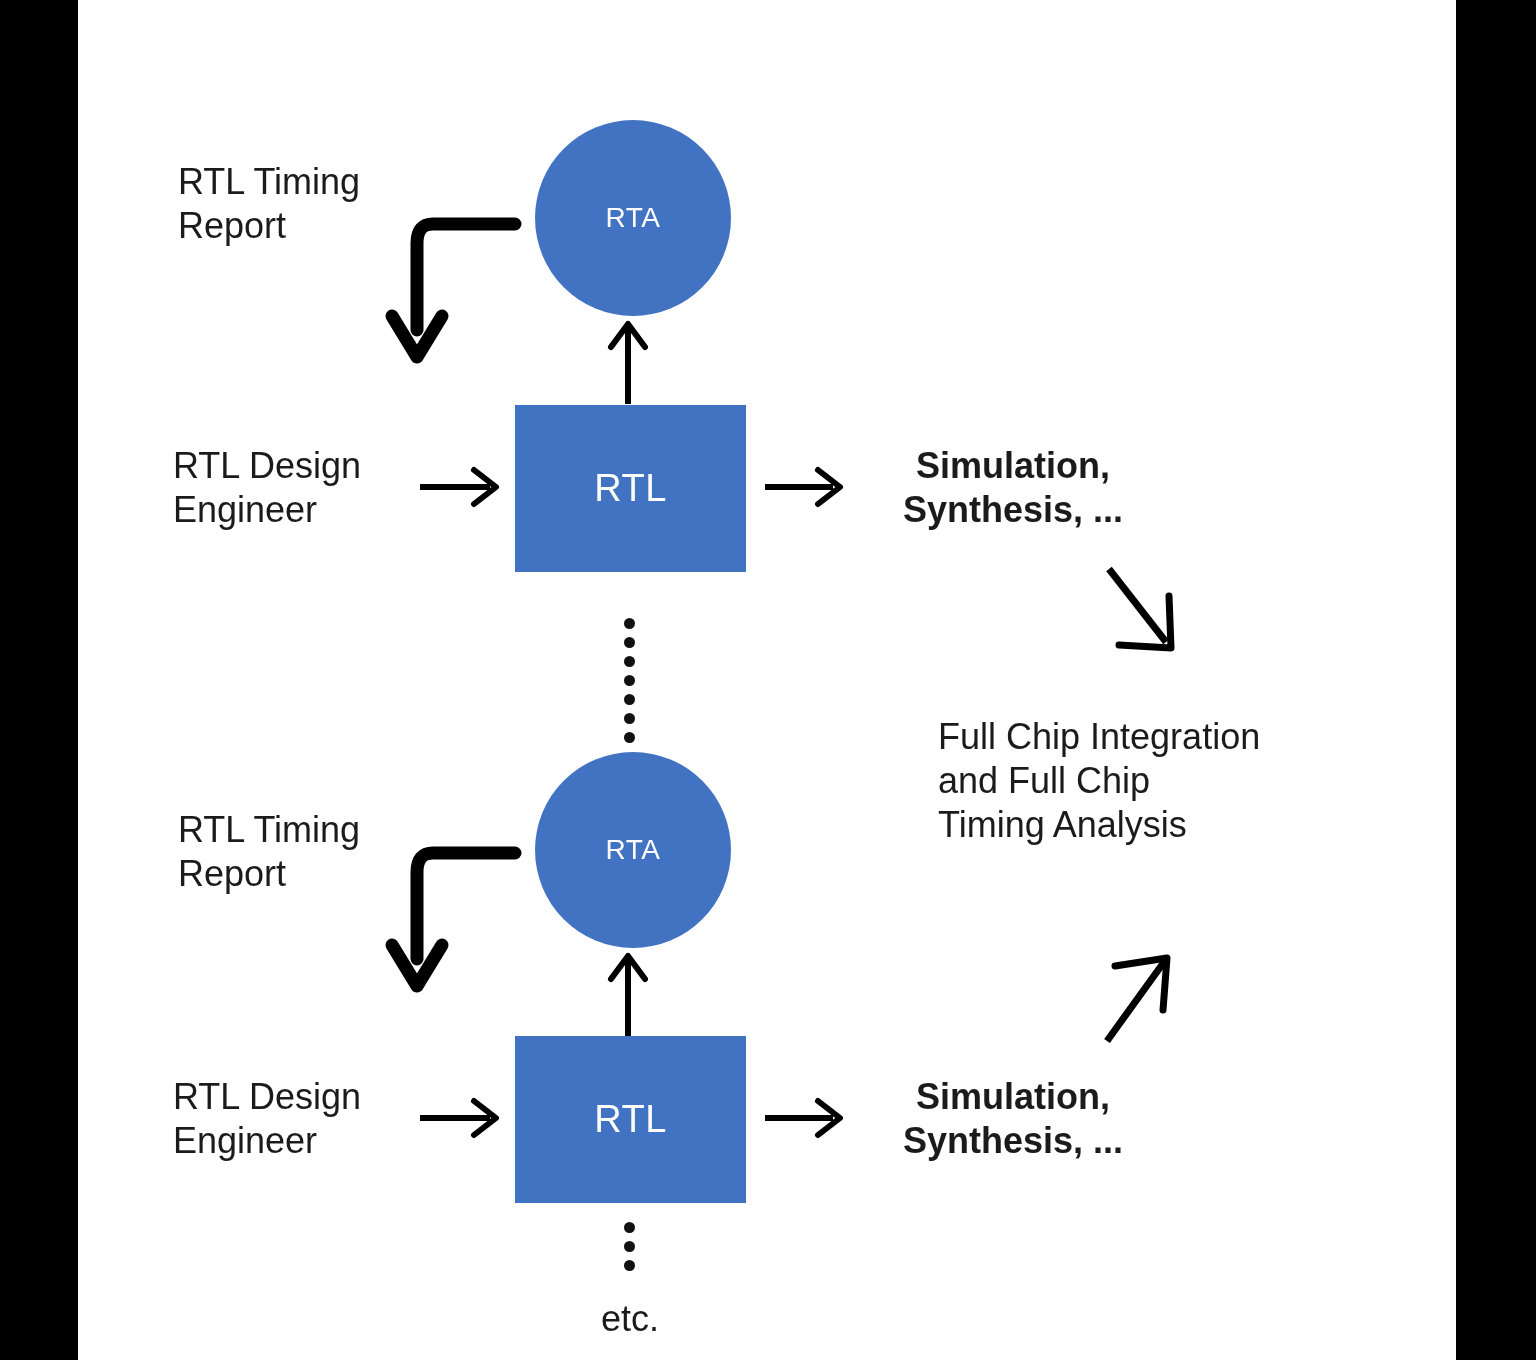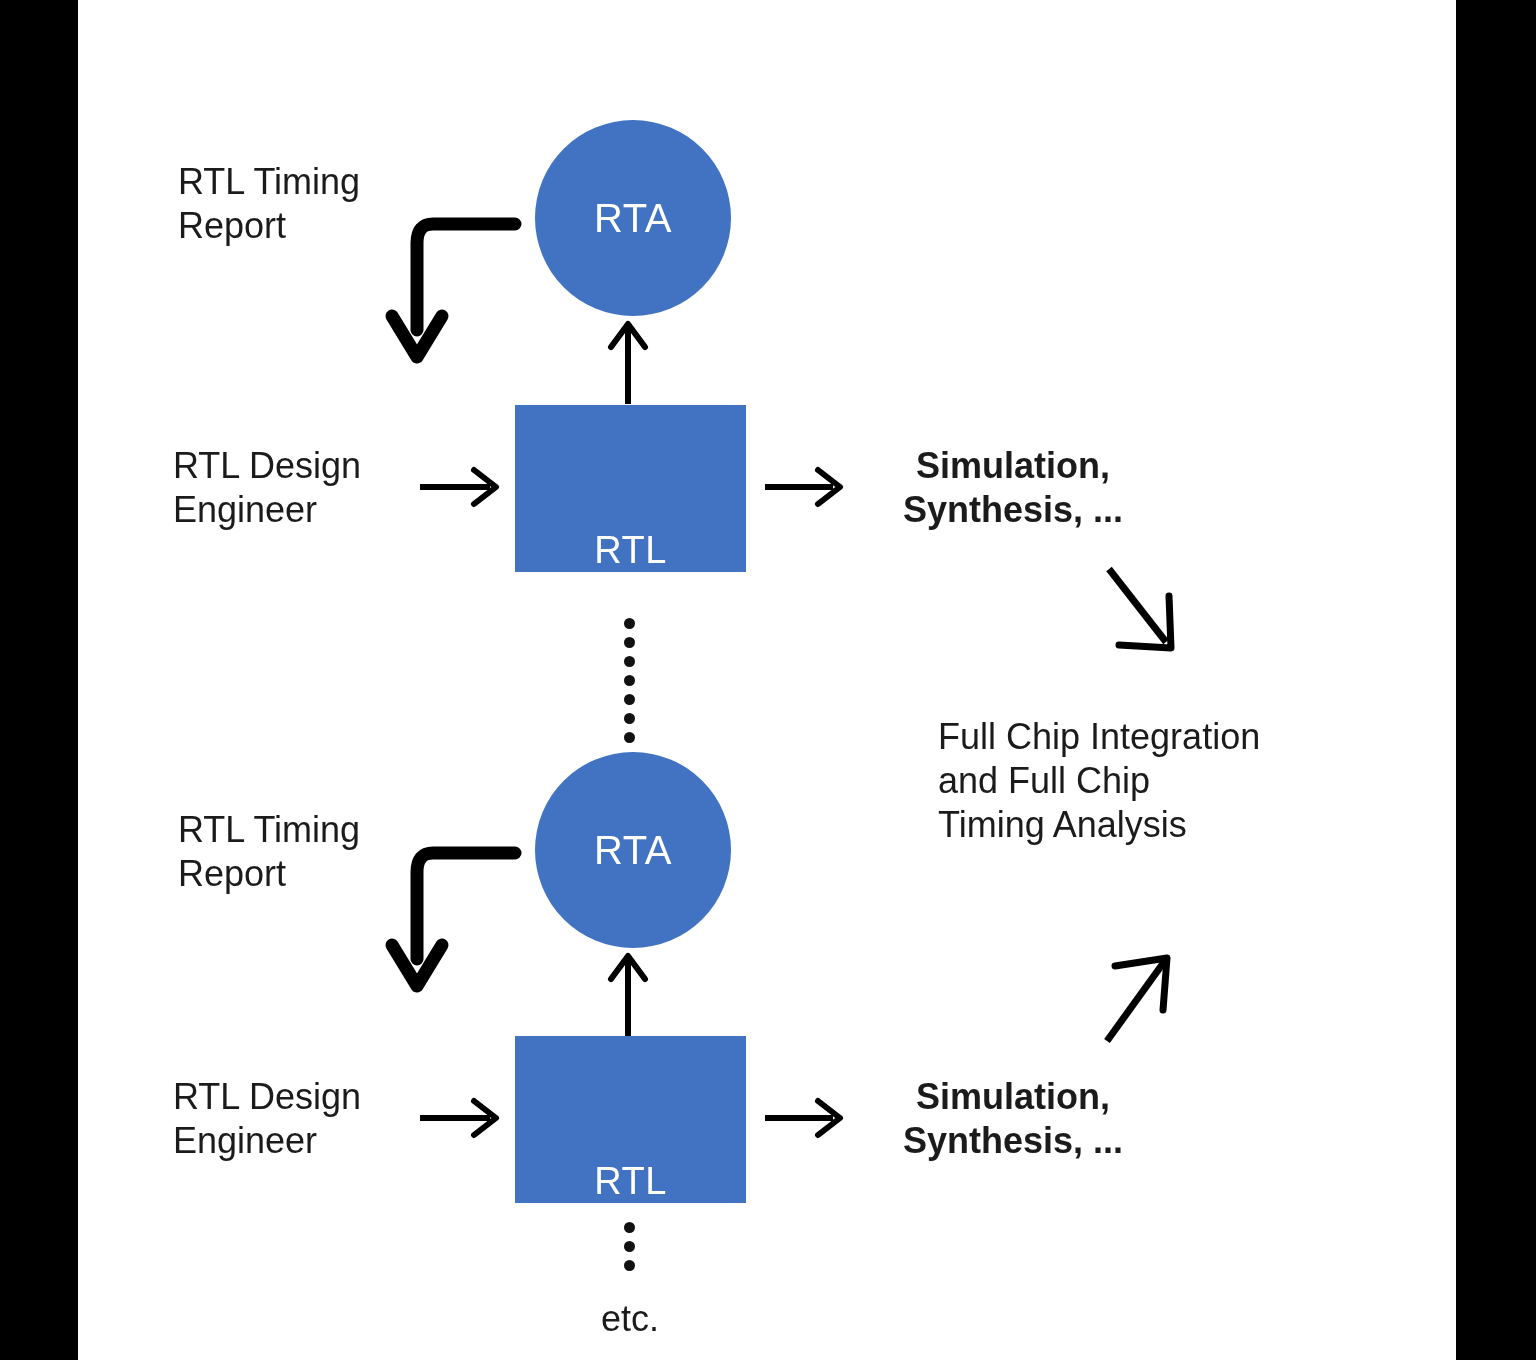--- a/index.html
+++ b/index.html
@@ -30,29 +30,29 @@
   }
   
   .node-circle {
     position: absolute;
     border-radius: 50%;
     background: #4273c2;
     display: flex;
     align-items: center;
     justify-content: center;
     color: #ffffff;
-    font-size: 40px;
+    font-size: 28px;
     font-family: "Liberation Sans", sans-serif;
     letter-spacing: 0.5px;
   }
   .node-box {
     position: absolute;
     background: #4273c2;
     display: flex;
-    align-items: flex-end;
+    align-items: center;
     justify-content: center;
     color: #ffffff;
     font-size: 38px;
     font-family: "Liberation Sans", sans-serif;
     letter-spacing: 0.5px;
   }
   .label {
     position: absolute;
     color: #1b1b1b;
     font-size: 36px;

